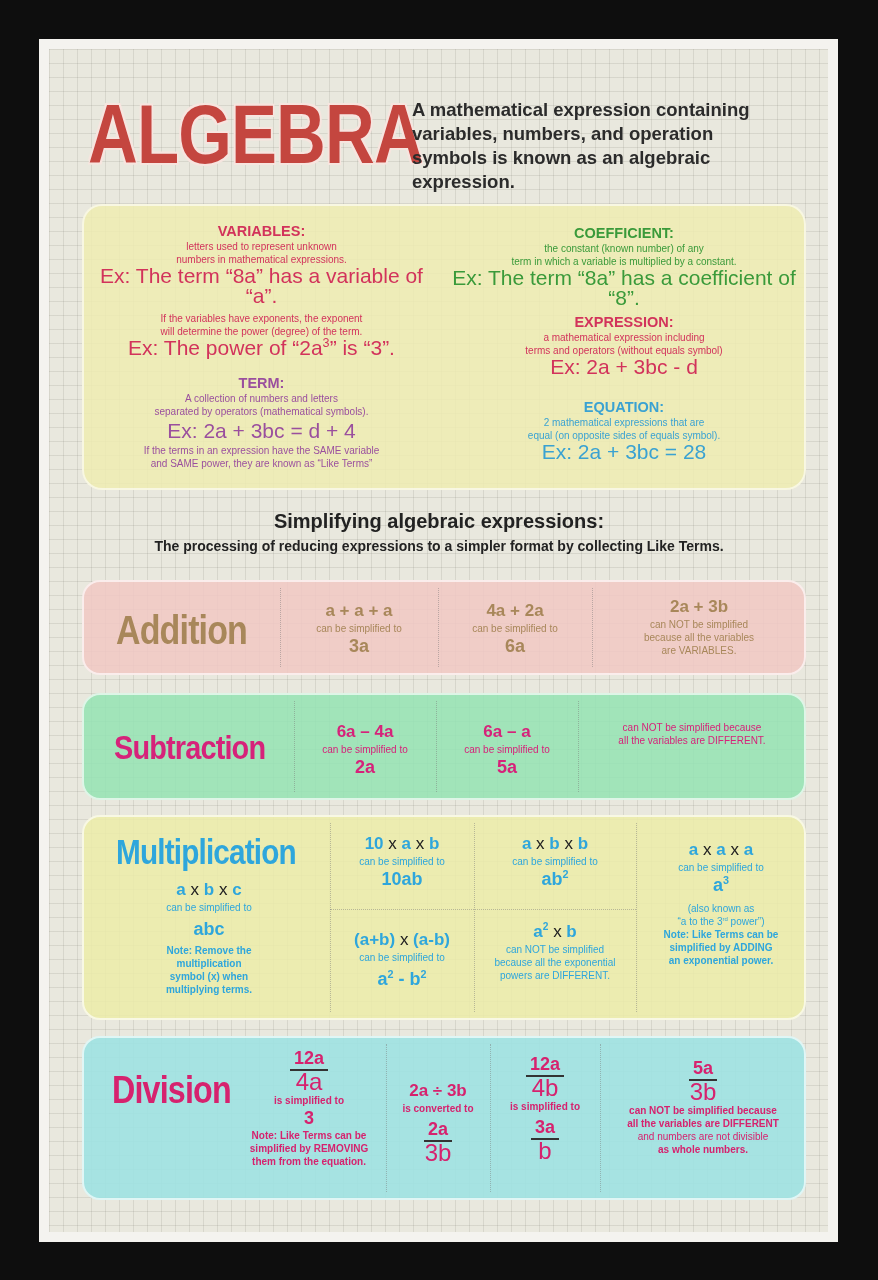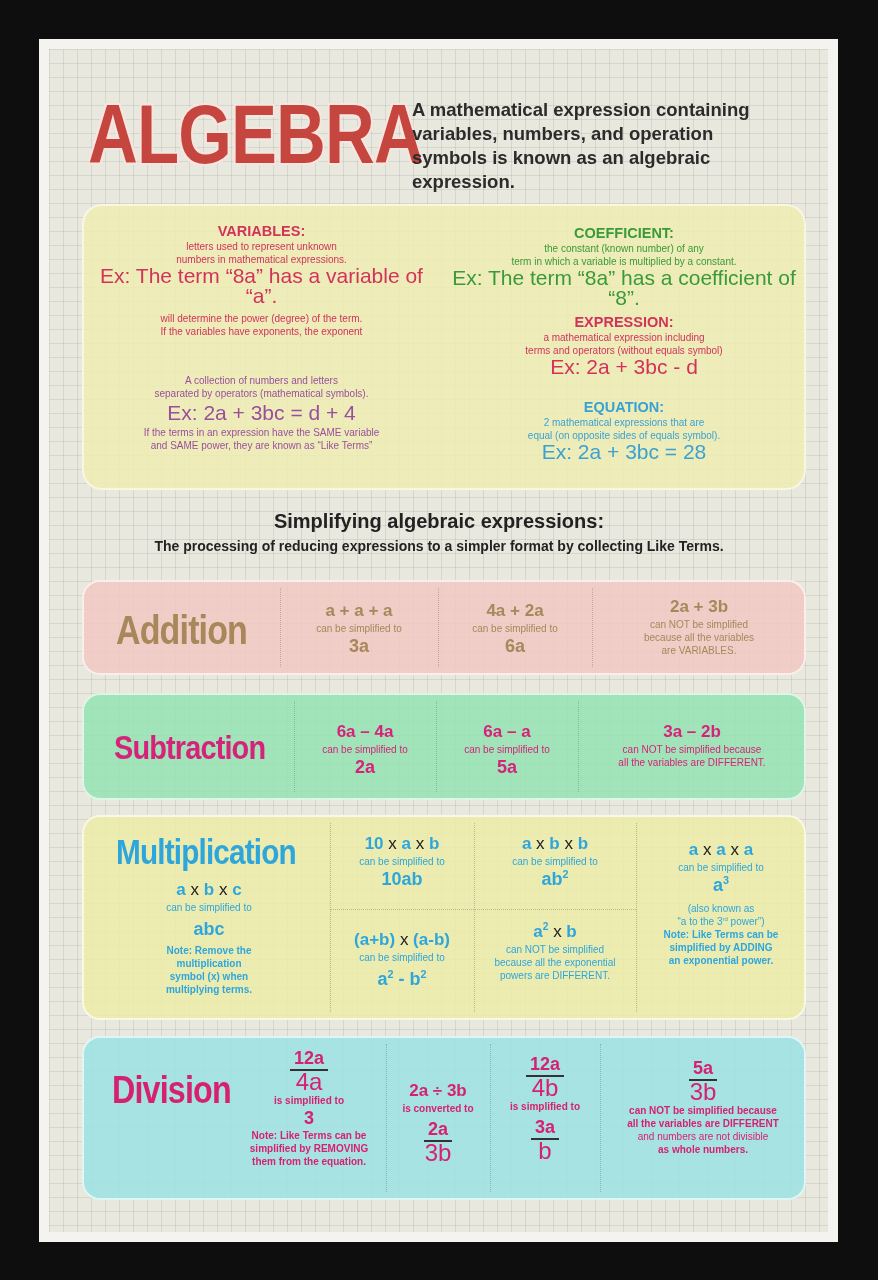--- a/index.html
+++ b/index.html
@@ -108,24 +108,26 @@
 <div class="intro">A mathematical expression containing variables, numbers, and operation symbols is known as an algebraic expression.</div>
 
 <div class="defs">
   <div class="defcol left">
     <div class="block red" style="top:16px">
       <div class="dh">VARIABLES:</div>
       <div class="ds">letters used to represent unknown</div>
       <div class="ds">numbers in mathematical expressions.</div>
       <div class="dex">Ex: The term “8a” has a variable of “a”.</div>
       <div style="height:6px"></div>
+      <div class="ds">If the variables have exponents, the exponent</div>
       <div class="ds">will determine the power (degree) of the term.</div>
-      <div class="ds">If the variables have exponents, the exponent</div>
+      <div class="dex"><span>Ex: The power of “2a</span><sup>3</sup><span>” is “3”.</span></div>
     </div>
     <div class="block purple" style="top:168px">
+      <div class="dh">TERM:</div>
       <div class="ds">A collection of numbers and letters</div>
       <div class="ds">separated  by operators (mathematical symbols).</div>
       <div class="dex" style="margin-top:3px">Ex: 2a + 3bc = d + 4</div>
       <div style="height:3px"></div>
       <div class="ds">If the terms in an expression have the SAME variable</div>
       <div class="ds">and SAME power, they are known as “Like Terms”</div>
     </div>
   </div>
   <div class="defcol right">
     <div class="block green" style="top:18px">
@@ -184,21 +186,20 @@
     <div class="big">6a – 4a</div>
     <div class="small">can be simplified to</div>
     <div class="res">2a</div>
   </div>
   <div class="cell" style="left:352px; width:142px; top:26px">
     <div class="big">6a – a</div>
     <div class="small">can be simplified to</div>
     <div class="res">5a</div>
   </div>
   <div class="cell" style="left:494px; width:228px; top:26px">
-    <div class="big">3a – 2b</div>
     <div class="small">can NOT be simplified because</div>
     <div class="small">all the variables are DIFFERENT.</div>
   </div>
 </div>
 
 <div class="band mul">
   <div class="label">Multiplication</div>
   <div class="vdiv" style="left:246px"></div>
   <div class="vdiv" style="left:390px"></div>
   <div class="vdiv" style="left:552px"></div>

